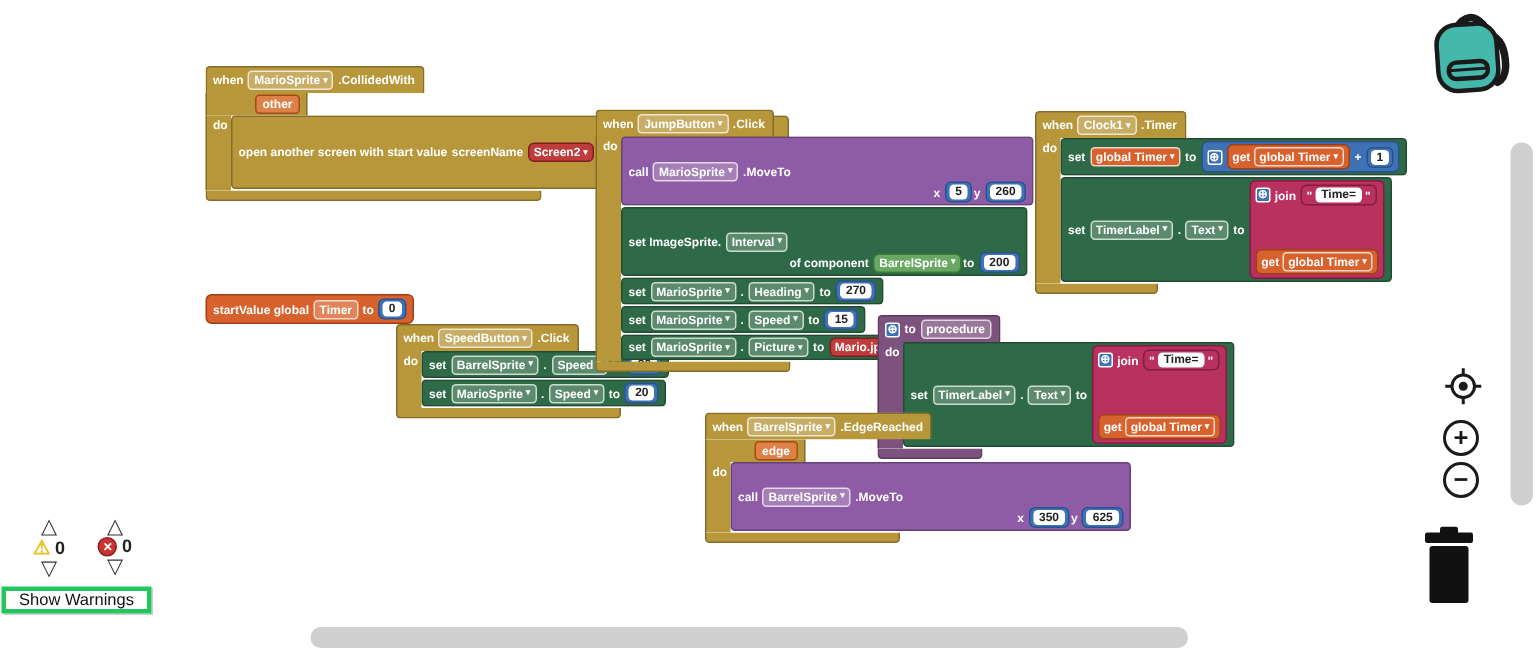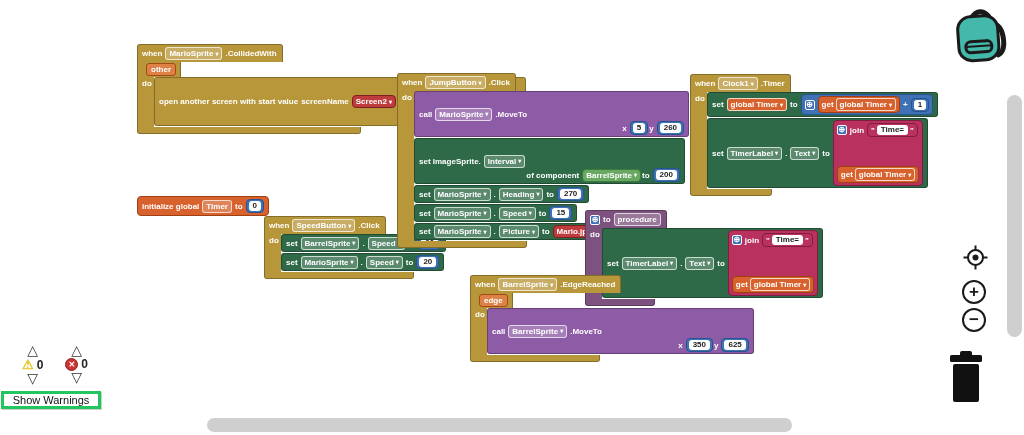--- a/index.html
+++ b/index.html
@@ -27,21 +27,21 @@
           padding: 1px 4px; display: flex; align-items: center; gap: 3px; margin-bottom: 1px; width: fit-content; }
   .stmt.multi { flex-direction: row; align-items: stretch; gap: 1px; }
   .mrow { display: flex; align-items: center; gap: 3px; }
   .mrow.right { justify-content: flex-end; margin-top: 28px; }
   .s-green  { --sc: #2E6A47; }
   .s-gold   { --sc: #B8973B; }
   .s-purple { --sc: #8E5BA6; }
   .pill { display: inline-flex; align-items: center; gap: 2px; background: rgba(255,255,255,.22);
           border: 1px solid rgba(255,255,255,.7); border-radius: 3px; padding: 0 3px; line-height: 11px; }
   .pill-orange { background: #D8622D; border-color: rgba(255,255,255,.75); }
-  .pill-param  { background: #DD8147; border: 1px solid #A34A16; border-radius: 3px; padding: 0 4px; line-height: 11px; }
+  .pill-param  { background: #DD8147; border: 1px solid #A34A16; border-radius: 3px; padding: 0 4px; line-height: 11px; margin-left: 24px; }
   .caret { font-size: 6px; line-height: 1; }
   .num { display: inline-flex; align-items: center; background: #3F71B5; border: 1px solid #28538e;
          border-radius: 4px; padding: 1px 2px; }
   .numfield { background: #fff; color: #222; border-radius: 3px; padding: 0 4px; line-height: 10px; font-weight: bold; }
   .getb { display: inline-flex; align-items: center; gap: 2px; background: #D8622D; border: 1px solid #9e3f14;
           border-radius: 4px; padding: 1px 3px; }
   .redb { display: inline-flex; align-items: center; gap: 2px; background: #C03C3C; border: 1px solid #7e1f1f;
           border-radius: 4px; padding: 1px 3px; text-align: center; }
   .compb { display: inline-flex; align-items: center; gap: 2px; background: #68A862; border: 1px solid #3e7a3a;
            border-radius: 4px; padding: 1px 3px; }
@@ -123,21 +123,21 @@
               </span>
           </div>
         </div>
       </div>
     </div>
     <div class="efoot" style="width:224px;"></div>
   </div>
 
   <div class="blk" style="left:137px; top:196px;">
     <span class="initb">
-      <span>initialize global</span>
+      <span>startValue global</span>
       <span class="pill">Timer</span>
       <span>to</span>
       <span class="num">
           <span class="numfield">0</span>
         </span>
     </span>
   </div>
 
   <div class="blk c-gold" style="left:264px; top:216px;">
     <div class="ehead">

